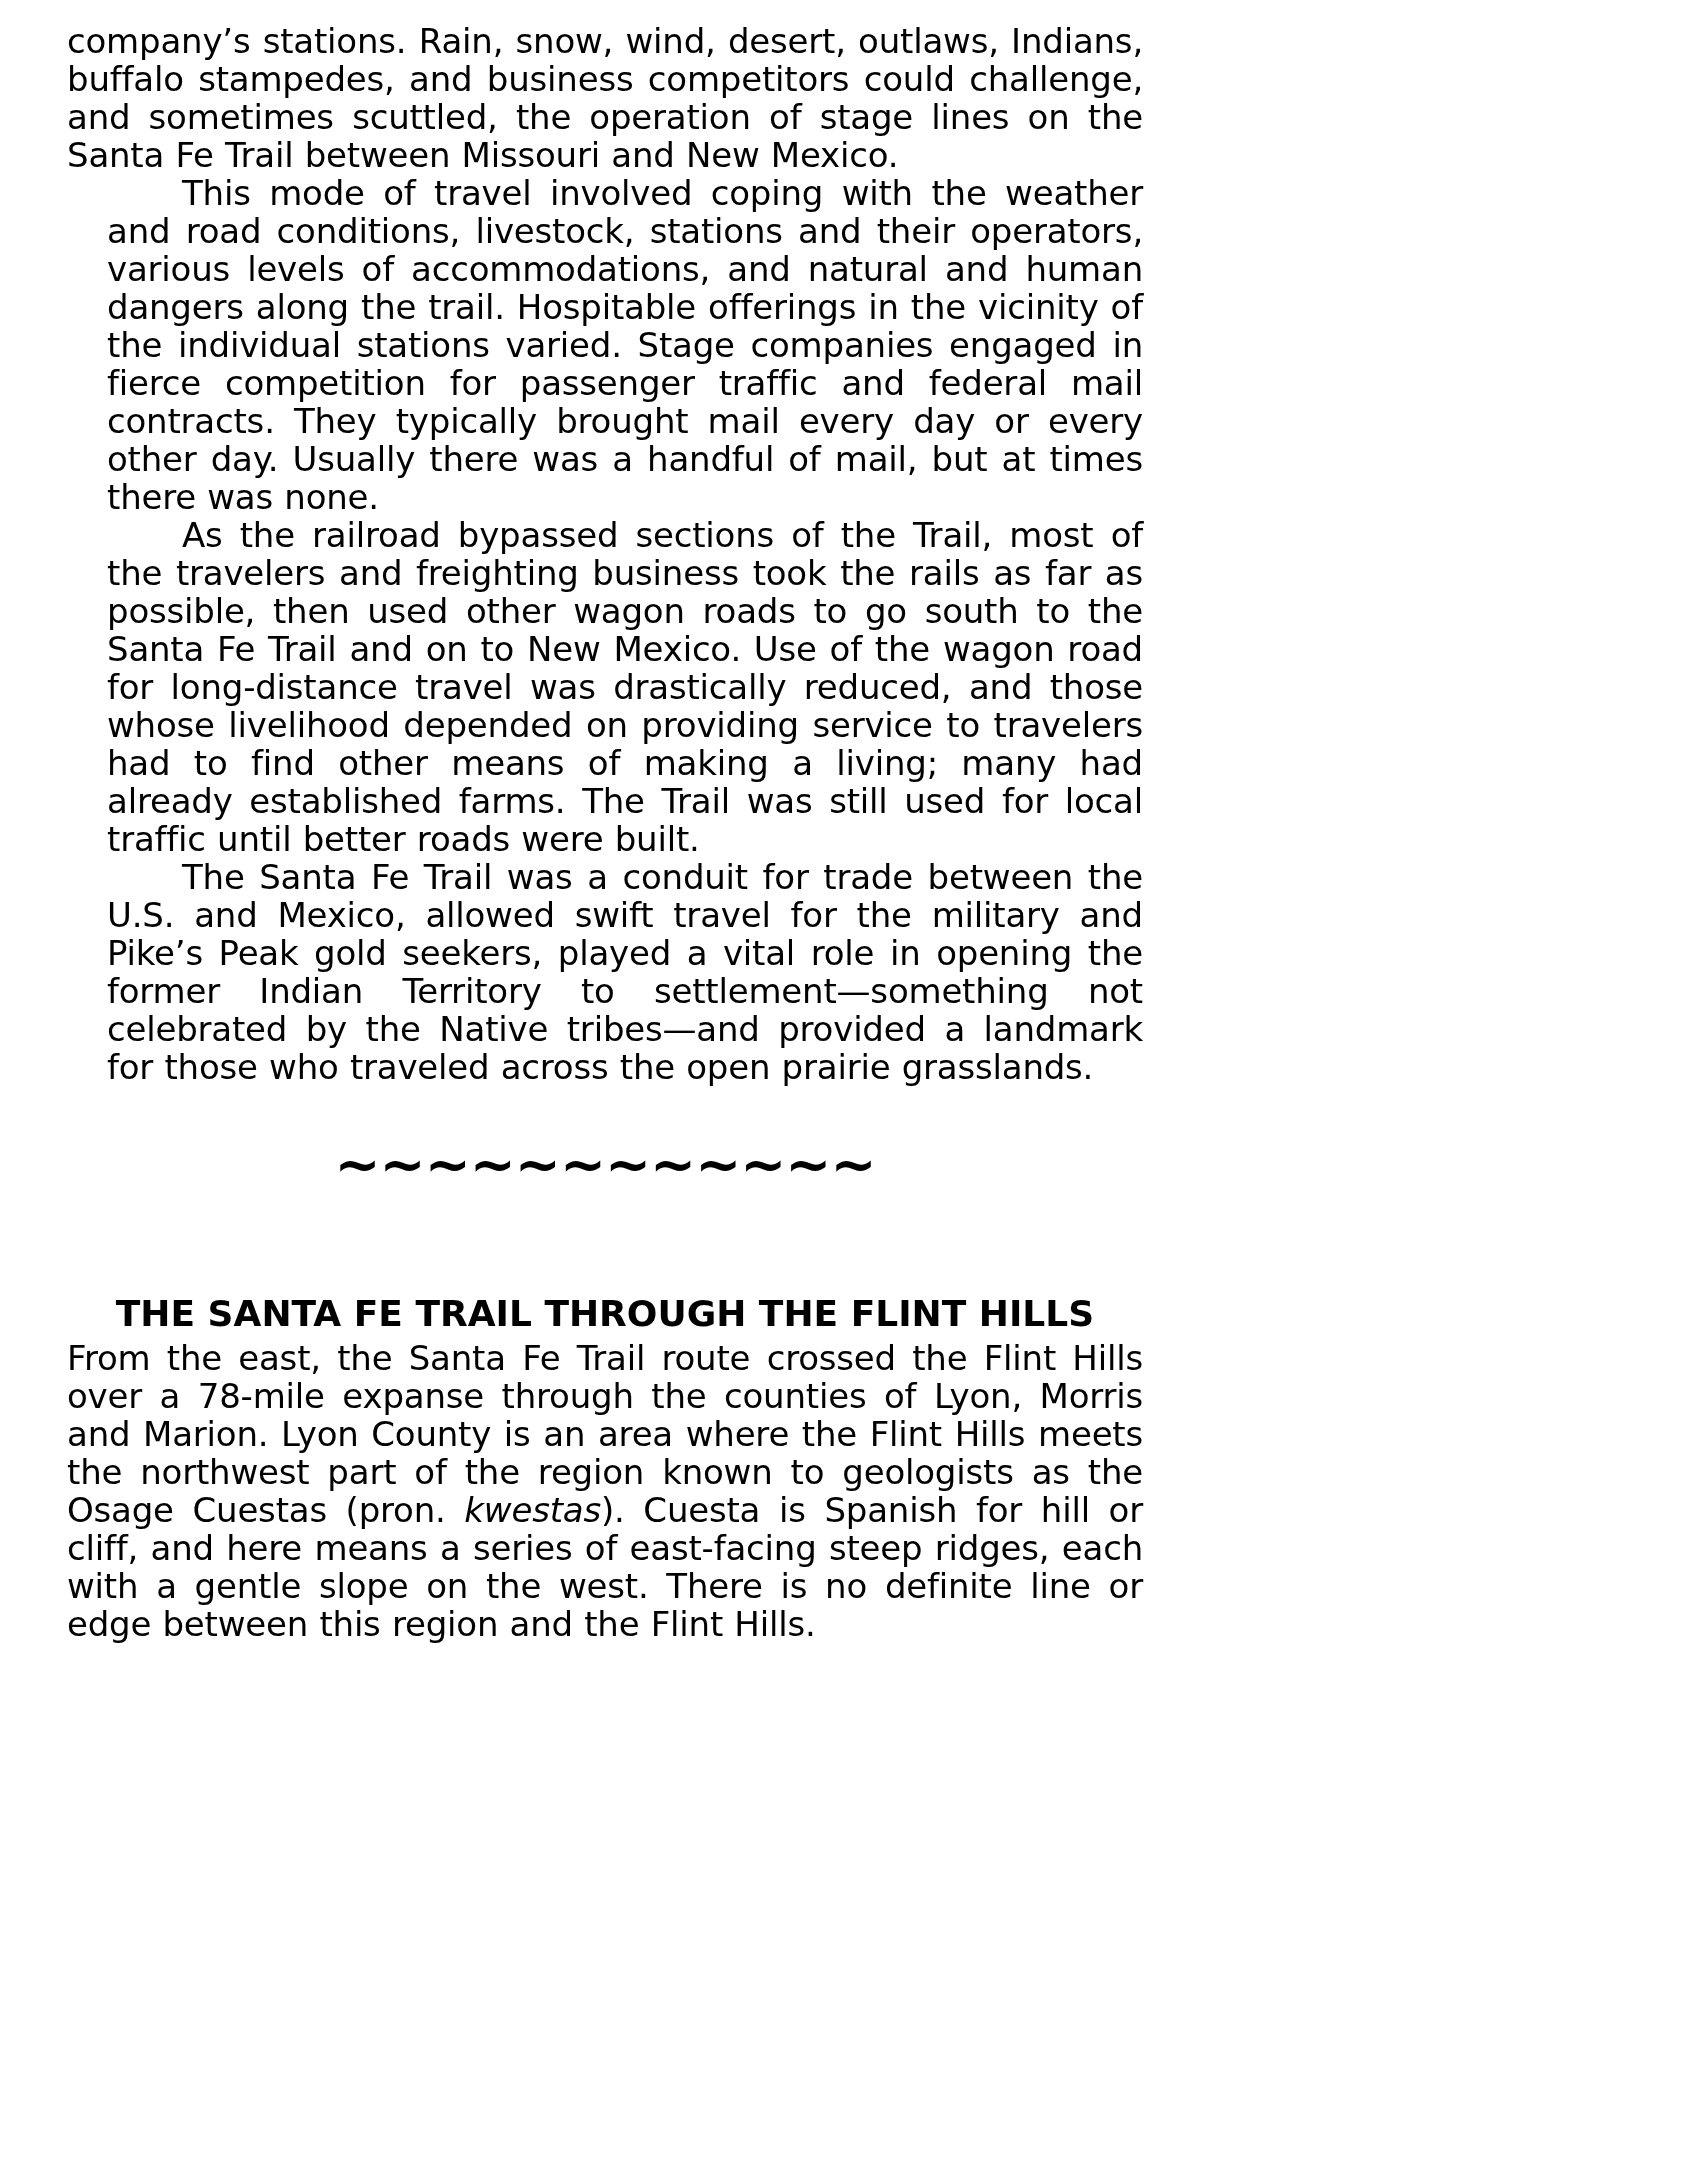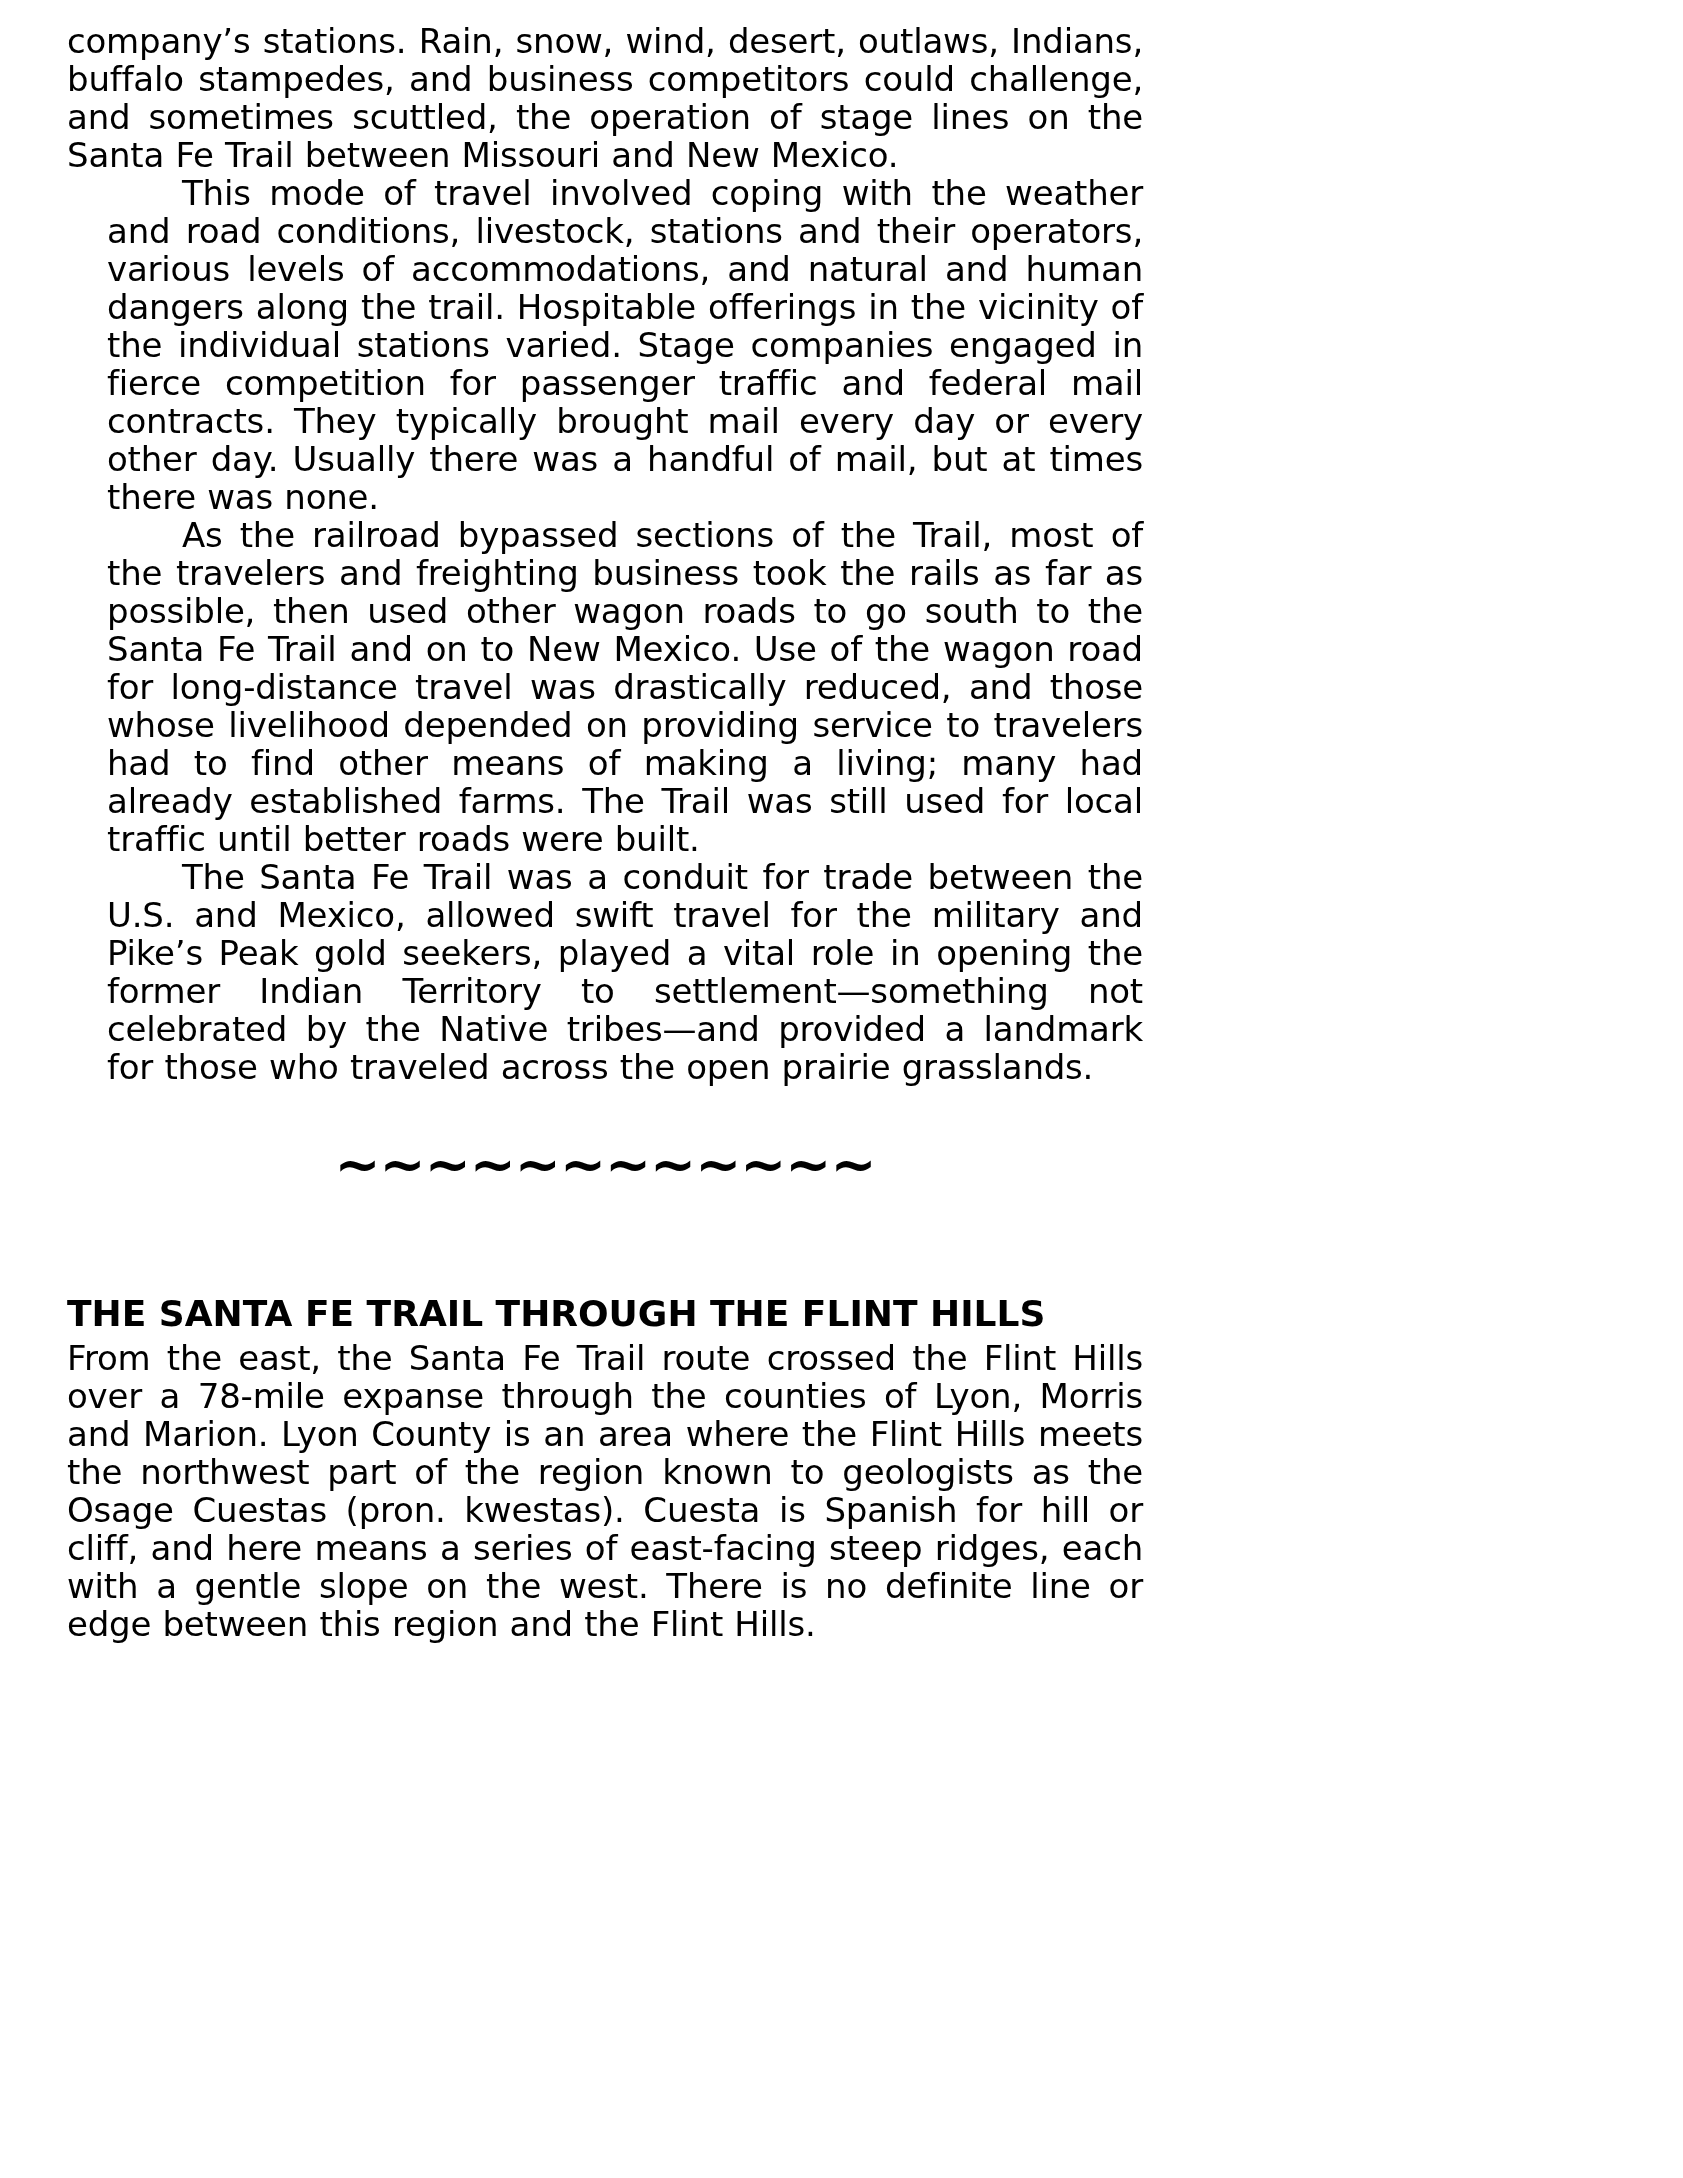--- a/index.html
+++ b/index.html
@@ -55,27 +55,27 @@
     padding-left: 0;
     width: 1076px;
     text-align: center;
   }
   .section-heading {
     font-family: "DejaVu Sans", sans-serif;
     font-size: 36px;
     line-height: 42px;
     font-weight: bold;
     color: #000000;
-    text-align: left;
+    text-align: center;
     margin: 0;
     letter-spacing: 0px;
   }
   .gap-after-divider { height: 101px; }
   .gap-before-para   { height: 4px; }
-  .ital { }
+  .ital { font-style: italic; }
 </style>
 </head>
 <body>
 
 <div class="page">
   <div class="content">
 
     <p class="para">company’s stations.  Rain, snow, wind, desert, outlaws, Indians, buffalo stampedes, and business competitors could challenge, and sometimes scuttled, the operation of stage lines on the Santa Fe Trail between Missouri and New Mexico.</p>
 
     <p class="para indent">This mode of travel involved coping with the weather and road conditions, livestock, stations and their operators, various levels of accommodations, and natural and human dangers along the trail.  Hospitable offerings in the vicinity of the individual stations varied.  Stage companies engaged in fierce competition for passenger traffic and federal mail contracts.  They typically brought mail every day or every other day.  Usually there was a handful of mail, but at times there was none.</p>

